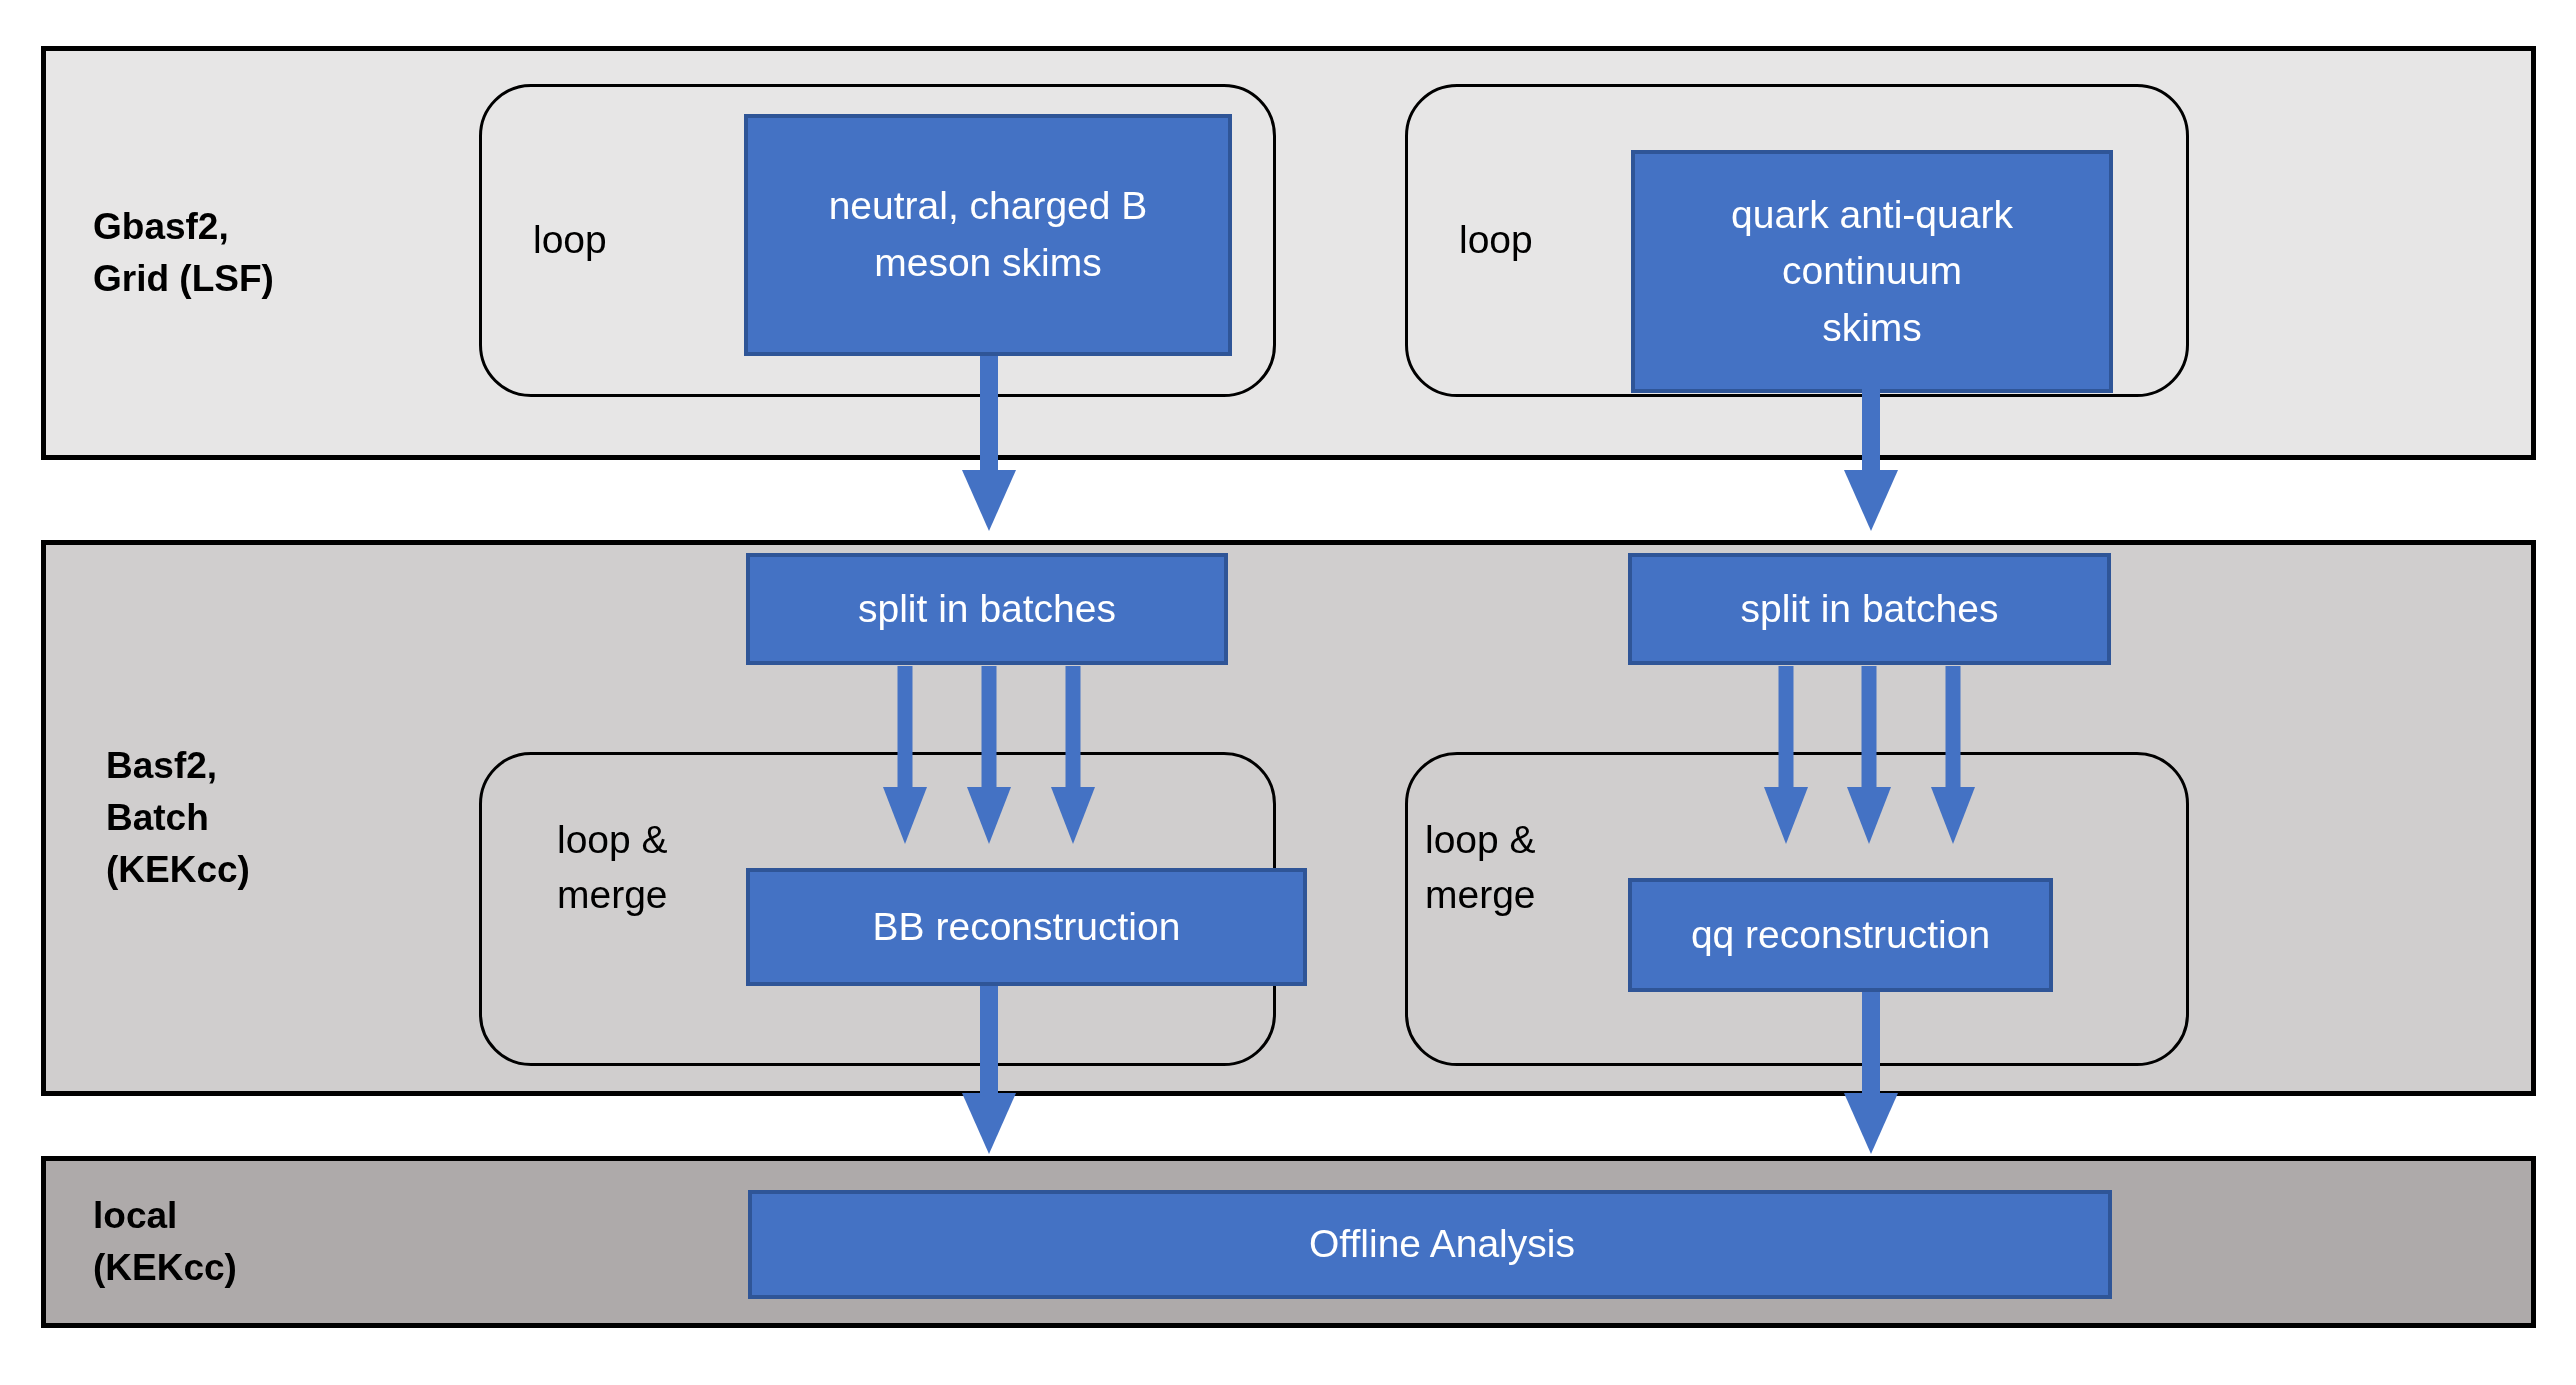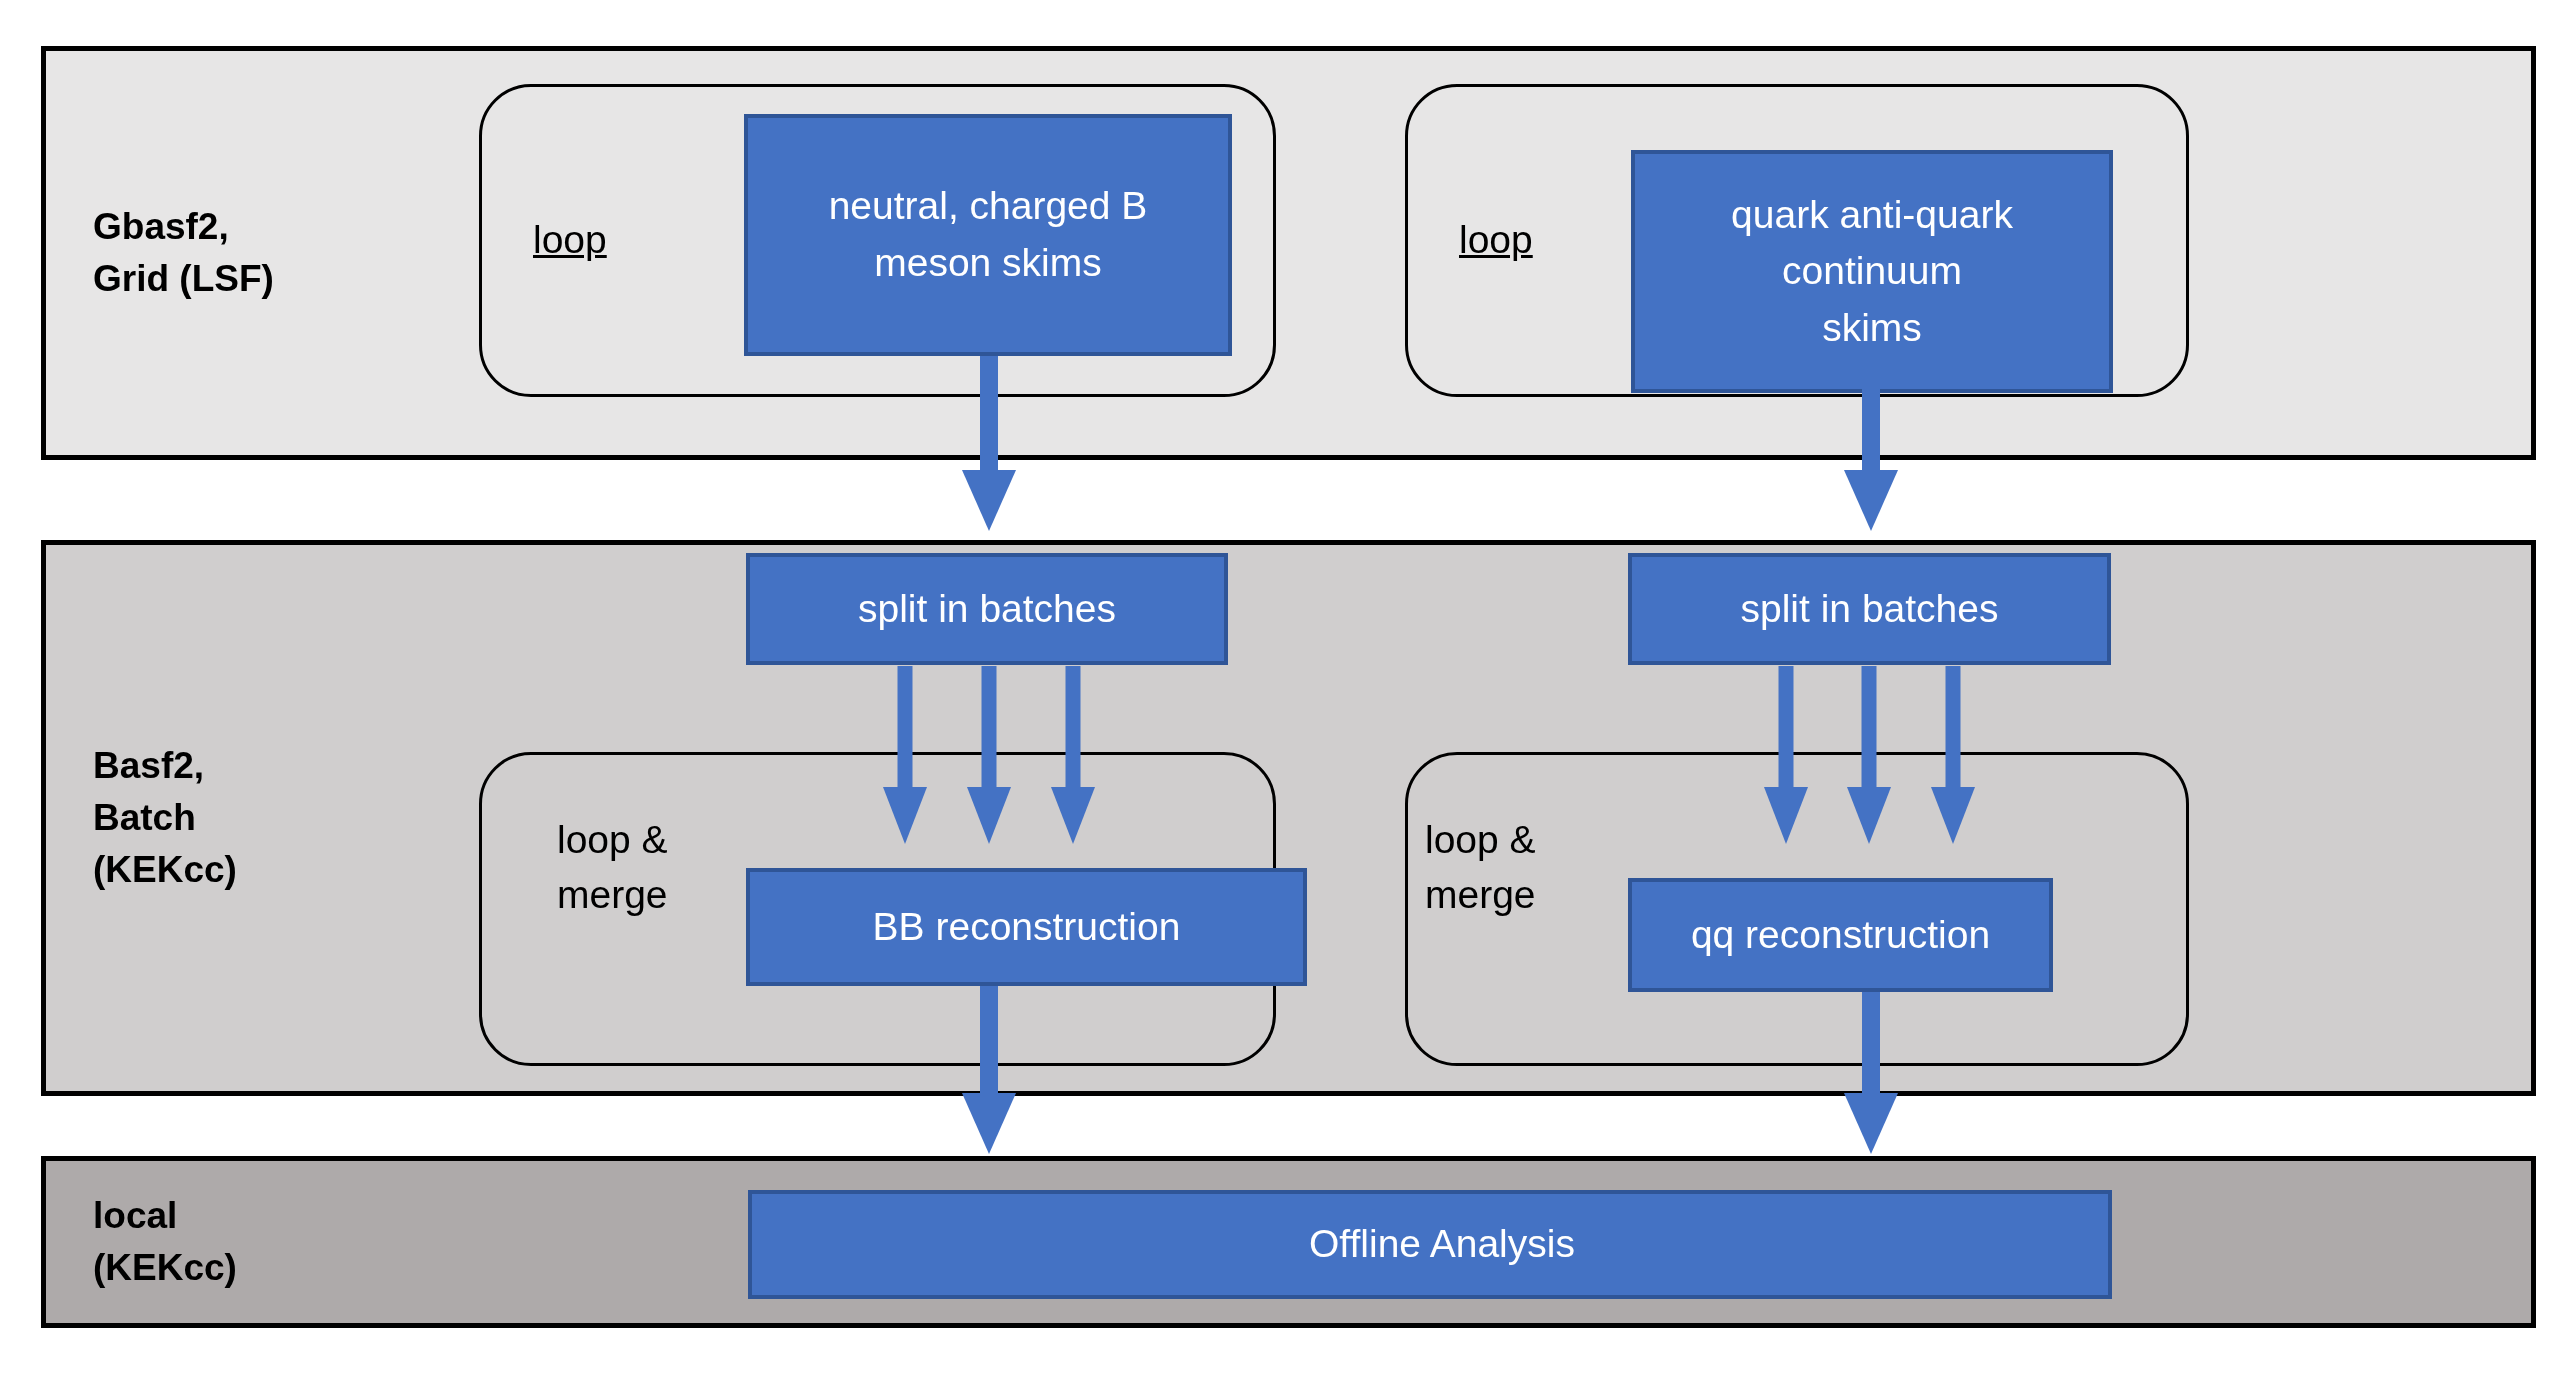--- a/index.html
+++ b/index.html
@@ -8,33 +8,33 @@
 
   .band{position:absolute;left:41px;width:2495px;border:5.2px solid var(--outline,#000);box-sizing:border-box;}
   .band-1{top:46px;height:414px;background:var(--band-top-fill,#e7e6e6);}
   .band-2{top:540px;height:556px;background:var(--band-middle-fill,#d0cece);}
   .band-3{top:1156px;height:172px;background:var(--band-bottom-fill,#aeaaaa);}
 
   .band-label{position:absolute;left:93px;display:flex;align-items:center;
     font-weight:bold;font-size:37px;line-height:1.4;color:var(--label-text,#000);
     white-space:pre-line;}
   .band-label-1{top:46px;height:414px;}
-  .band-label-2{top:540px;height:556px;}
+  .band-label-2{top:540px;height:556px;margin-left:13px;}
   .band-label-3{top:1156px;height:172px;}
 
   .loop-container{position:absolute;border:3.7px solid var(--outline,#000);
     border-radius:52px;box-sizing:border-box;background:transparent;}
   .lc-b1{top:84px;height:313px;}
   .lc-b2{top:752px;height:314px;}
   .lc-left{left:479px;width:797px;}
   .lc-right{left:1405px;width:784px;}
 
   .loop-label{position:absolute;display:flex;align-items:center;
     font-size:39px;line-height:1.4;color:var(--label-text,#000);white-space:pre-line;}
-  .ll-b1{top:84px;height:313px;text-decoration:underline;}
+  .ll-b1{top:84px;height:313px;}
   .ll-b2{top:752px;height:232px;}
 
   .bluebox{position:absolute;background:var(--box-fill,#4472c4);
     border:4.5px solid var(--box-border,#2f5597);box-sizing:border-box;
     color:var(--box-text,#fff);display:flex;align-items:center;justify-content:center;
     text-align:center;font-size:39px;line-height:1.45;white-space:pre-line;}
 
   .arrow{position:absolute;}
   .arrow .stem{position:absolute;left:50%;transform:translateX(-50%);top:0;
     background:var(--arrow,#4472c4);}

